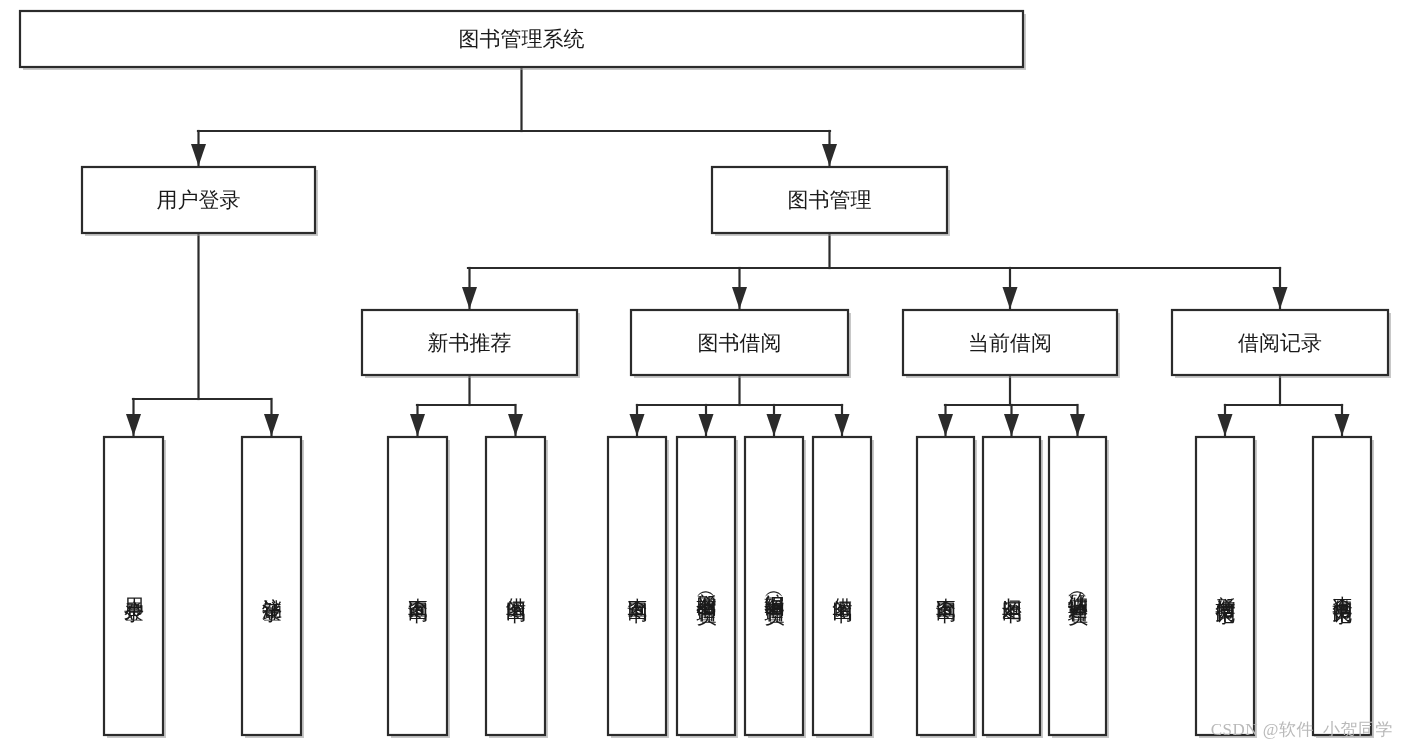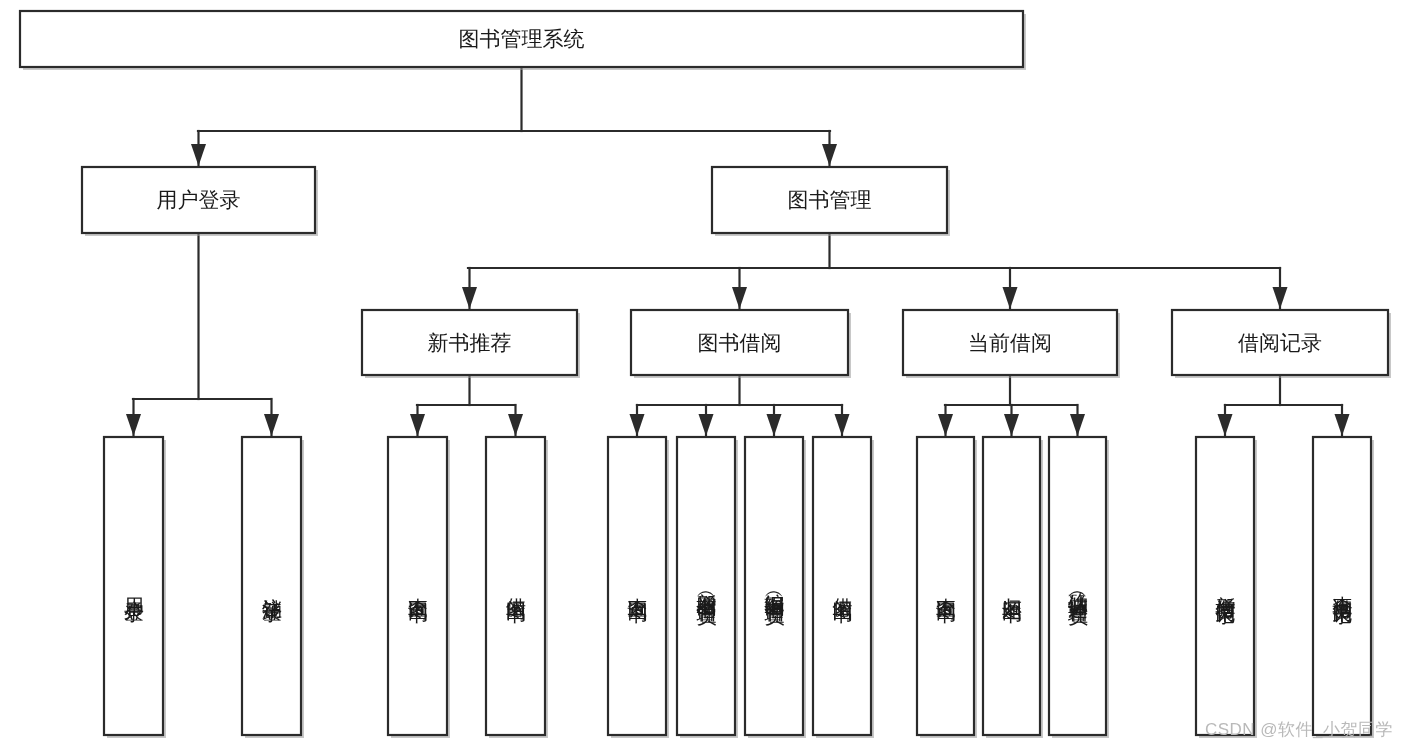--- a/index.html
+++ b/index.html
@@ -59,21 +59,21 @@
     fill: #1a1a1a;
     writing-mode: vertical-rl;
     text-orientation: upright;
     glyph-orientation-vertical: 0;
     letter-spacing: 2px;
   }
   .watermark-text {
     position: absolute;
     right: 12px;
     bottom: 6px;
-    font-family: Liberation Sans, sans-serif;
+    font-family: Liberation Serif, serif;
     font-size: 17px;
     color: #b9b9b9;
     white-space: nowrap;
     pointer-events: none;
     letter-spacing: 0.5px;
   }
 </style>
 </head>
 <body>
 

